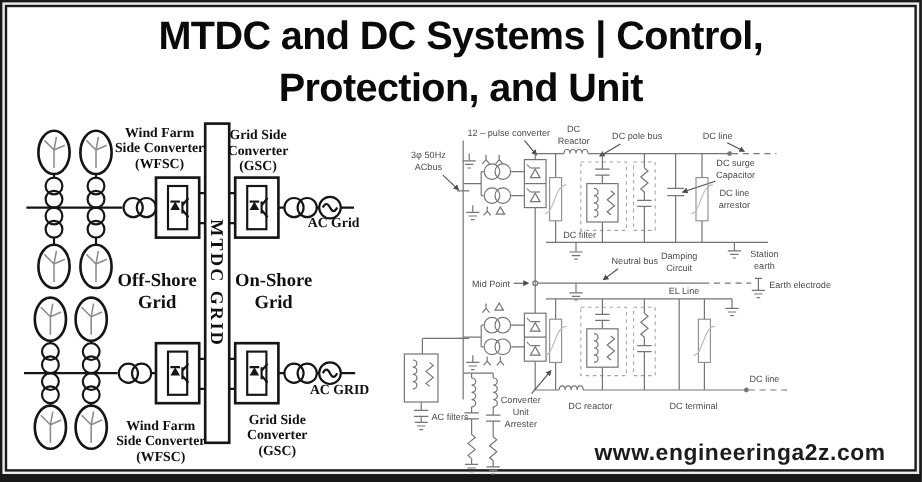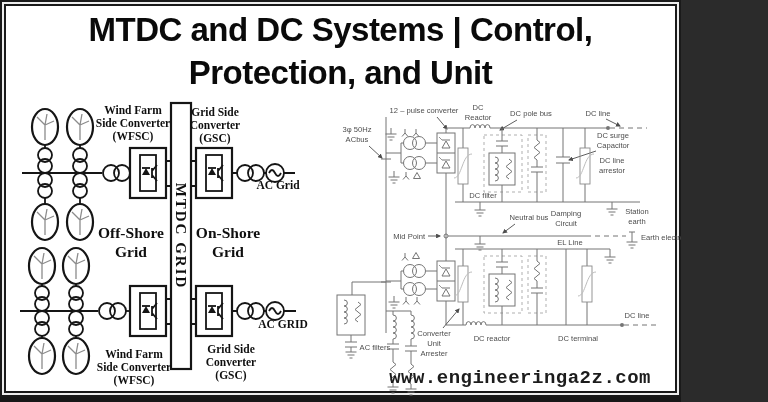--- a/index.html
+++ b/index.html
@@ -1,24 +1,24 @@
 <!DOCTYPE html>
 <html><head>
 <meta charset="utf-8">
 <style>
   html,body{margin:0;padding:0;background:#2b2b2b;}
-  .page{position:relative;width:681px;height:402px;background:#181818;overflow:hidden;
+  .page{position:relative;width:768px;height:402px;background:#181818;overflow:hidden;
         font-family:"Liberation Sans",sans-serif;}
   .panel{position:absolute;left:4px;top:4px;right:4px;bottom:9px;background:#fff;
          border:2px solid #1a1a1a;box-shadow:0 0 0 2px #ededed,0 0 0 4px #1a1a1a;}
   .title{position:absolute;top:8px;left:0;right:0;text-align:center;
          font-family:"Liberation Sans",sans-serif;font-weight:bold;
          font-size:33px;line-height:43px;color:#0a0a0a;letter-spacing:-.5px;}
   .watermark{position:absolute;right:30px;bottom:13px;
-             font-family:Liberation Mono, monospace;font-weight:bold;font-size:19px;
+             font-family:Liberation Sans, sans-serif;font-weight:bold;font-size:19px;
              color:#1c1c1c;letter-spacing:.5px;}
   svg.diagram{position:absolute;left:0;top:0;}
   
   .k{stroke:#151515;fill:none;stroke-width:1.8px;}
   .k2{stroke:#151515;fill:none;stroke-width:2.2px;}
   .kfill{fill:#151515;stroke:none;}
   .blade{stroke:#8c8c8c;fill:none;stroke-width:1.3px;}
   .wbox{fill:#ffffff;stroke:#151515;stroke-width:2.2px;}
   
   .g{stroke:#757575;fill:none;stroke-width:1px;}

